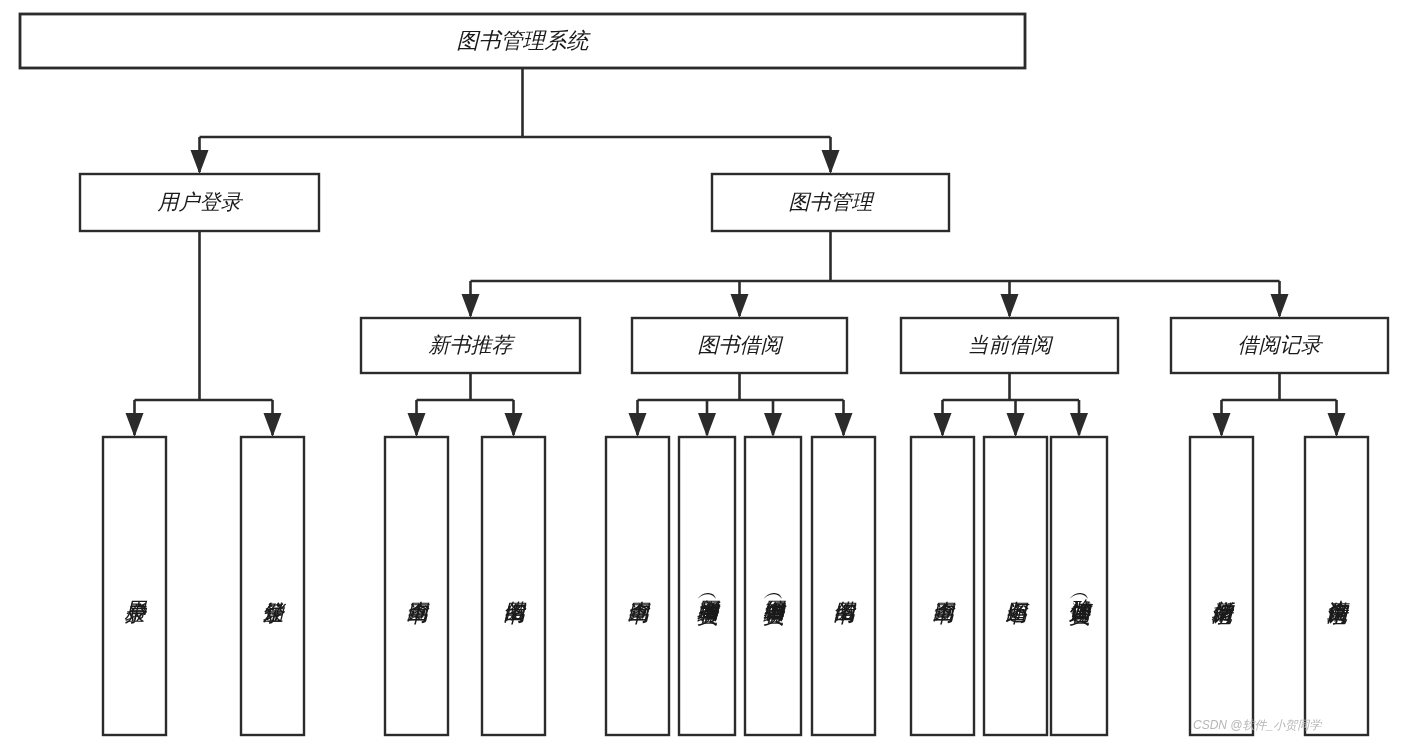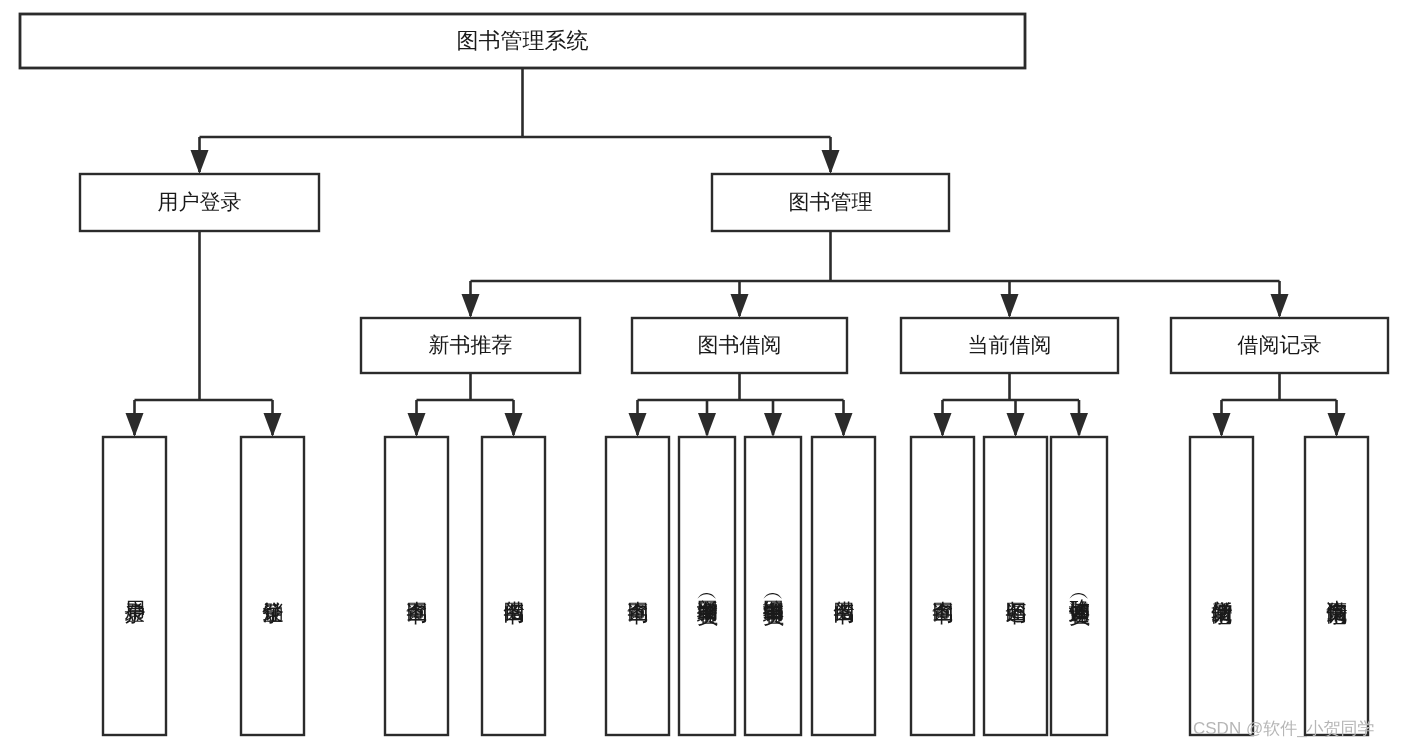--- a/index.html
+++ b/index.html
@@ -9,20 +9,21 @@
   }
   body {
     font-family: "Liberation Sans", "DejaVu Sans", sans-serif;
   }
   #canvas {
     position: relative;
     width: 1405px;
     height: 747px;
     background: #ffffff;
     overflow: hidden;
+    font-style: italic;
   }
   #diagram-svg {
     position: absolute;
     left: 0;
     top: 0;
     width: 1405px;
     height: 747px;
   }
   .node-box {
     fill: #ffffff;
@@ -65,21 +66,21 @@
     font-family: "Liberation Sans", "DejaVu Sans", sans-serif;
     font-size: 21px;
     line-height: 1.18;
     letter-spacing: 1px;
     color: #1a1a1a;
     white-space: nowrap;
   }
   .watermark {
     position: absolute;
     font-family: "Liberation Sans", "DejaVu Sans", sans-serif;
-    font-size: 17px;
+    font-size: 12px;
     color: #b6b6b6;
     white-space: nowrap;
     pointer-events: none;
   }
 </style>
 </head>
 <body>
 
 <div id="canvas">
   <svg id="diagram-svg" viewBox="0 0 1405 747" xmlns="http://www.w3.org/2000/svg">

